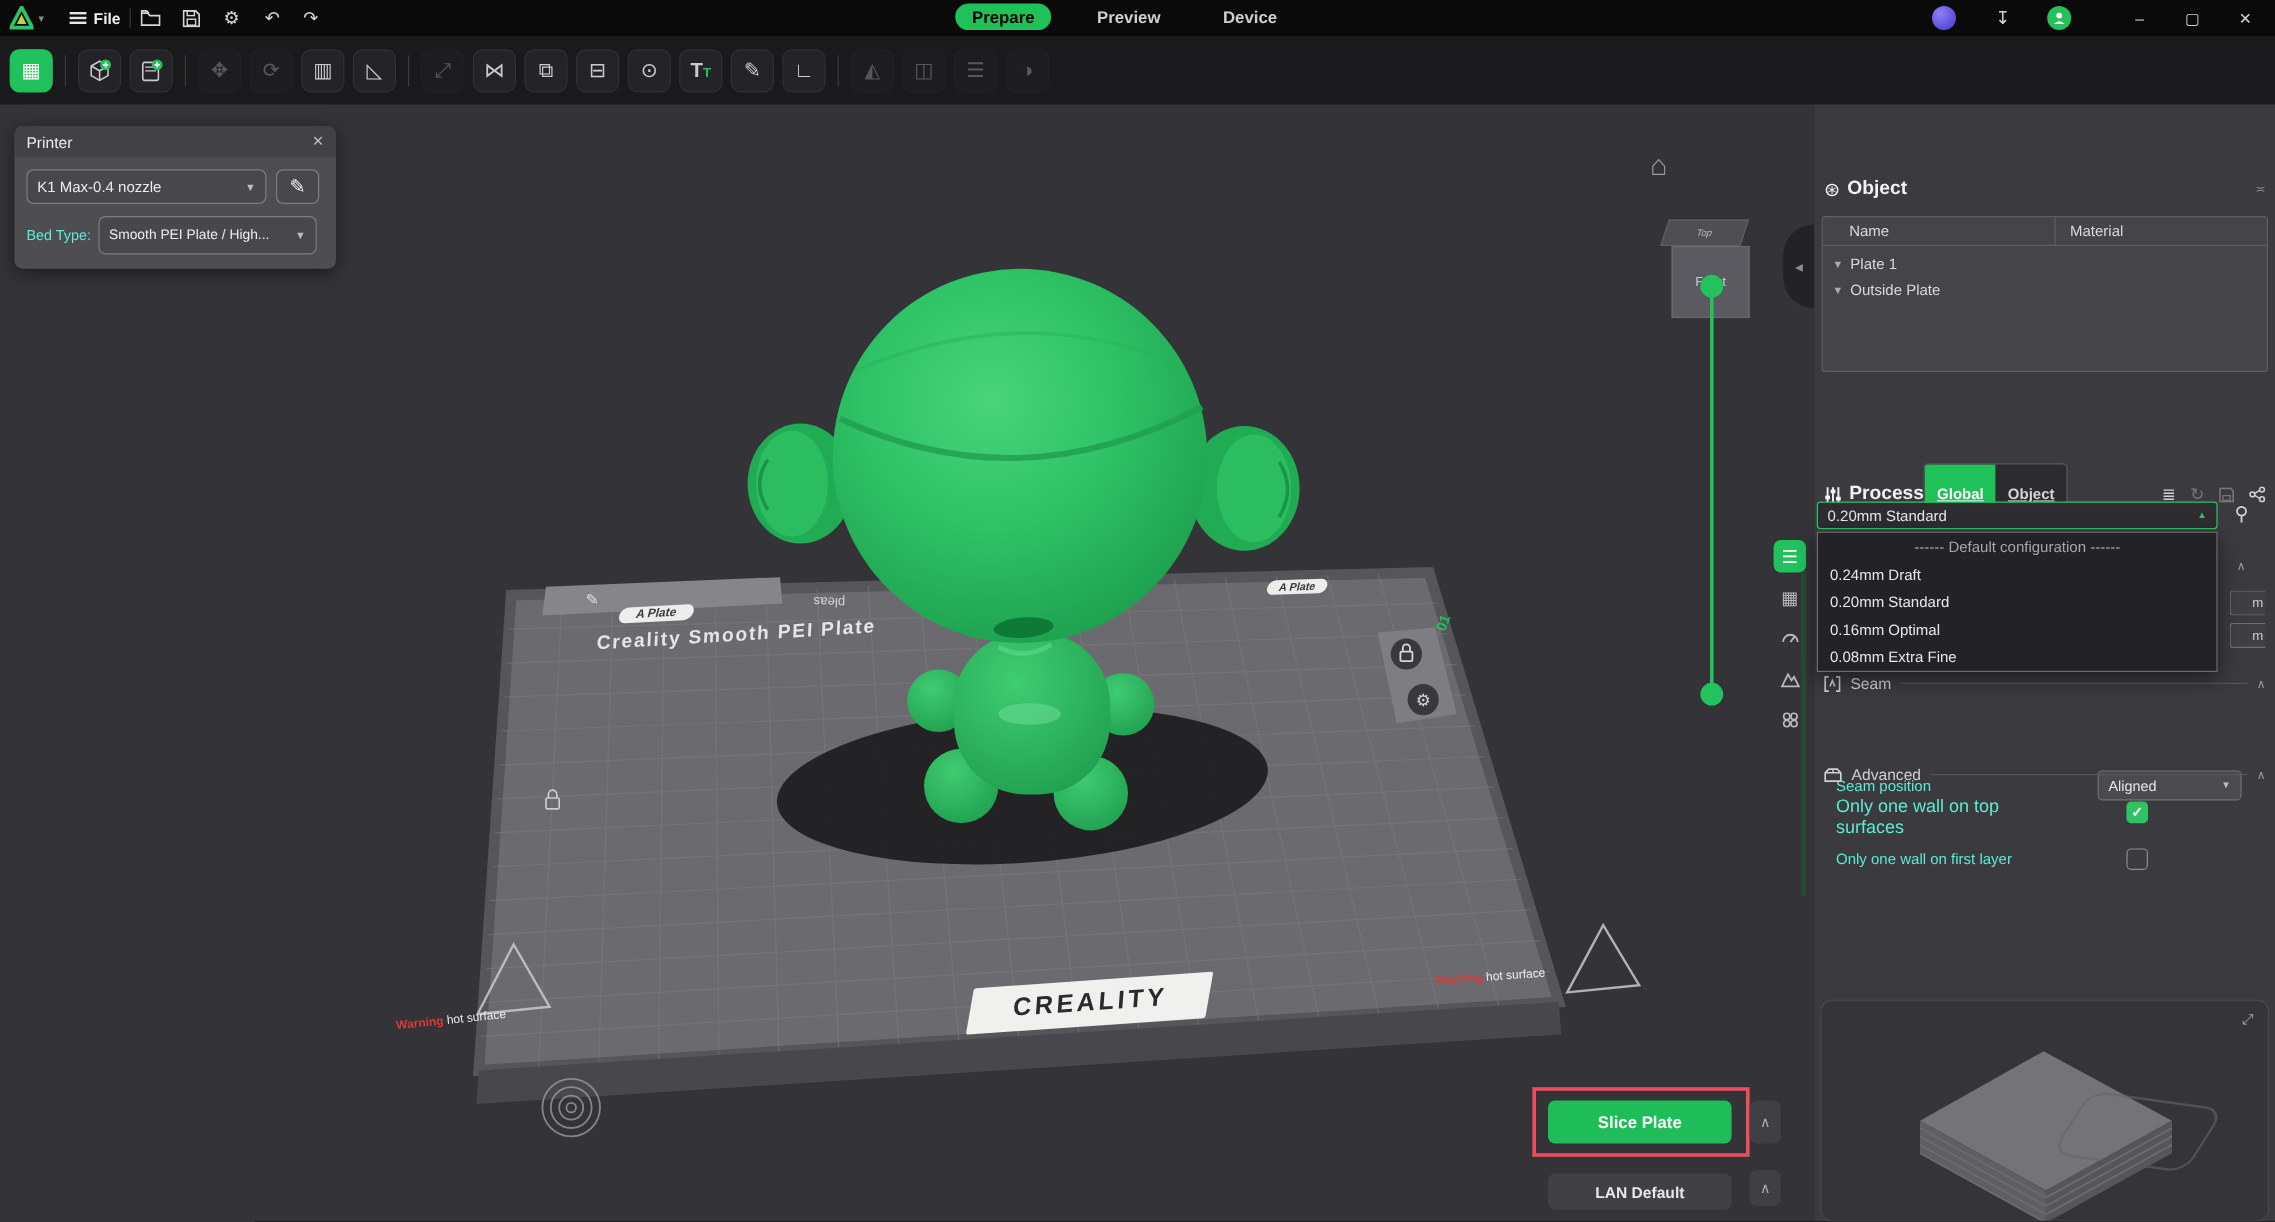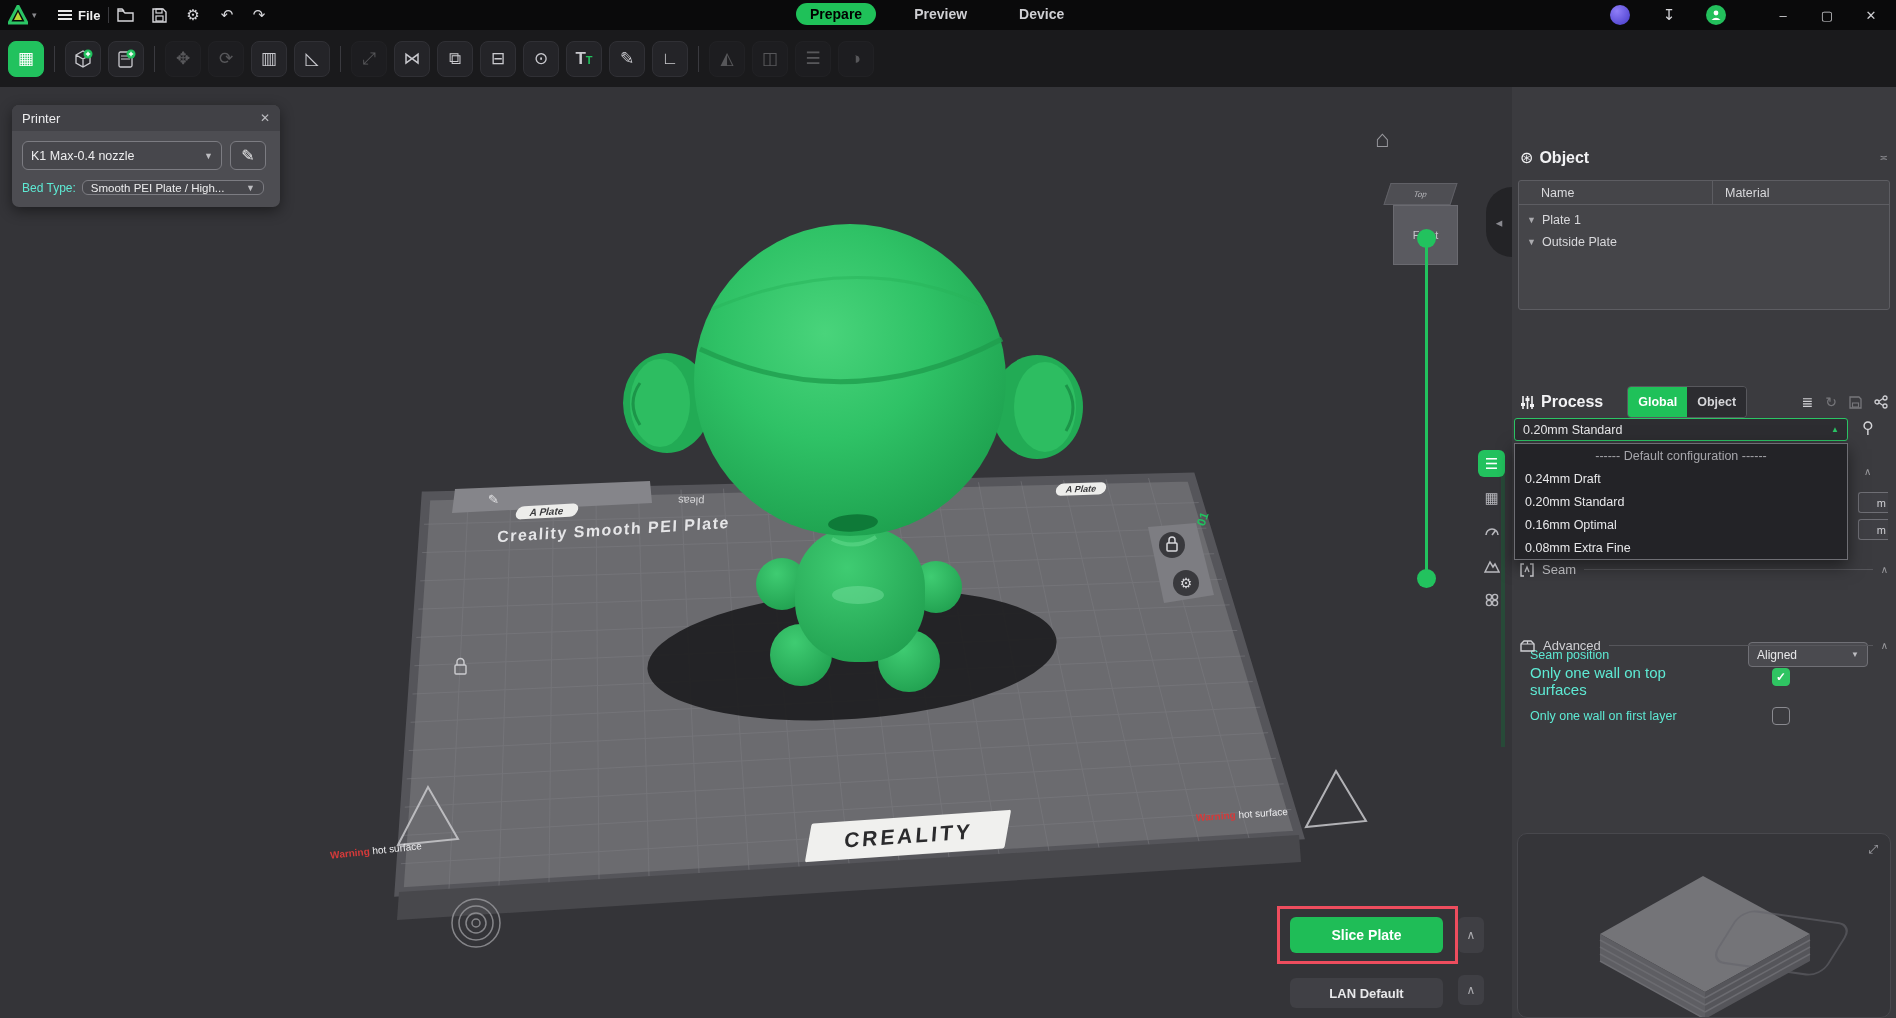--- a/index.html
+++ b/index.html
@@ -75,21 +75,21 @@
   .chip.green { background:#2cc261; color:#0e3a1f; font-weight:bold; }
   .chip.white { background:#f4f4f4; color:#333; font-weight:bold; }
 
   .obj-table { position:absolute; left:6px; top:150px; width:372px; height:130px; background:#454549; border:1px solid #5d5d62; border-radius:3px; font-size:12.5px; color:#d9d9dc; }
   .obj-hrow { display:flex; height:24px; border-bottom:1px solid #5d5d62; align-items:center; }
   .obj-hcell1 { width:194px; padding-left:22px; border-right:1px solid #5d5d62; height:100%; display:flex; align-items:center; }
   .obj-row { display:flex; align-items:center; height:22px; }
   .badge-1 { background:#35c968; color:#0d3a1d; font-weight:bold; border-radius:9px; width:30px; height:16px; display:flex; align-items:center; justify-content:center; font-size:11px; }
 
   .seg { display:flex; border:1px solid #58585d; border-radius:4px; overflow:hidden; font-size:12.5px; font-weight:bold; }
-  .seg > div { padding:8px 10px; }
+  .seg > div { padding:18px 10px;text-decoration:underline; }
   .seg .on { background:#1fc159; color:#fff; }
   .seg .off { background:#2c2c30; color:#d5d5d8; }
   .proc-icons { display:flex; align-items:center; gap:12px; color:#cfcfd3; font-size:14px; }
 
   .preset-box { position:absolute; left:2px; top:388px; width:334px; height:23px; background:#2d2d31; border:1px solid #2bc565; border-radius:3px; display:flex; align-items:center; justify-content:space-between; padding:0 8px; color:#e6e6e8; font-size:12.5px; }
   .dropdown { position:absolute; left:2px; top:413px; width:334px; background:#232327; border:1px solid #6e6e74; box-shadow:0 6px 16px rgba(0,0,0,.5); z-index:30; font-size:12.5px; color:#e8e8ea; }
   .dd-item { height:23px; display:flex; align-items:center; padding-left:10px; }
   .dd-group { color:#a6a6ab; justify-content:center; padding-left:0; }
 
   .subsec { display:flex; align-items:center; gap:8px; color:#cfcfd3; font-size:13px; }
@@ -428,21 +428,21 @@
           <div class="sel" style="width:200px; height:29px; font-size:12.5px;">
             <span>K1 Max-0.4 nozzle</span>
               <span style="color:#bdbdc1; font-size:9px;">▼</span>
           </div>
           <div class="sel" style="width:36px; height:29px; justify-content:center;">
               <span>✎</span>
             </div>
         </div>
         <div class="row2">
           <span class="lab">Bed Type:</span>
-          <div class="sel" style="width:182px; height:15px; font-size:11.5px;">
+          <div class="sel" style="width:182px; height:32px; font-size:11.5px;">
             <span>Smooth PEI Plate / High...</span>
               <span style="color:#bdbdc1; font-size:9px;">▼</span>
           </div>
         </div>
       </div>
     </div>
 
     
 
     
@@ -491,21 +491,21 @@
       <div class="obj-row" style="padding-left:8px; gap:6px; margin-top:4px;">
         <span style="font-size:9px; color:#aaaaae;">▼</span>
         <span>Plate 1</span>
       </div>
       <div class="obj-row" style="padding-left:8px; gap:6px;">
         <span style="font-size:9px; color:#aaaaae;">▼</span>
         <span>Outside Plate</span>
       </div>
     </div>
 
-    <div style="position:absolute; left:8px; top:356px; right:8px; display:flex; align-items:center; gap:24px;">
+    <div style="position:absolute; left:8px; top:356px; right:8px; display:flex; align-items:center; gap:0;">
       <div class="sec-head">
         <svg width="15" height="15" viewBox="0 0 15 15">
             <line x1="3" y1="1" x2="3" y2="14" stroke="#f2f2f4" stroke-width="1.6"></line>
             <line x1="7.5" y1="1" x2="7.5" y2="14" stroke="#f2f2f4" stroke-width="1.6"></line>
             <line x1="12" y1="1" x2="12" y2="14" stroke="#f2f2f4" stroke-width="1.6"></line>
             <rect x="1" y="8" width="4" height="3" fill="#f2f2f4"></rect>
             <rect x="5.5" y="3" width="4" height="3" fill="#f2f2f4"></rect>
             <rect x="10" y="9" width="4" height="3" fill="#f2f2f4"></rect>
           </svg>
         <span>Process</span>

